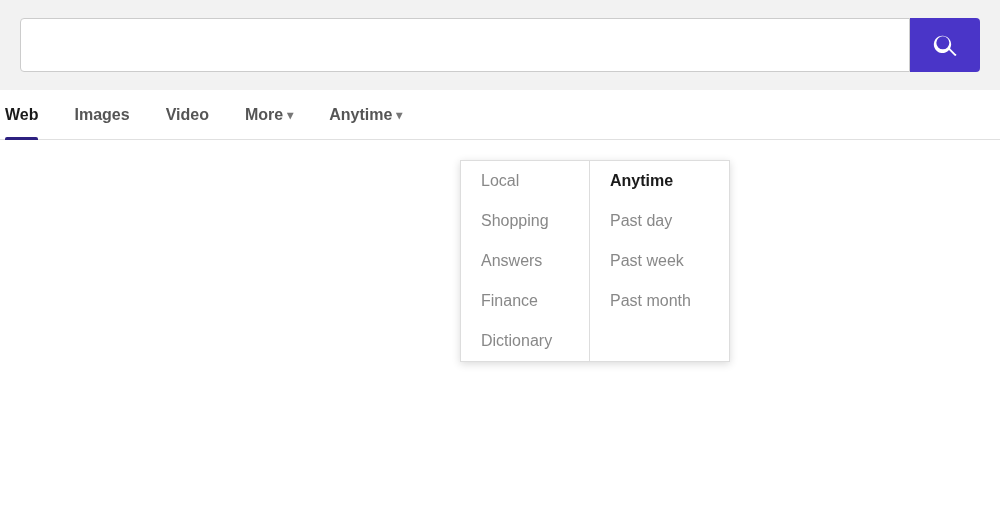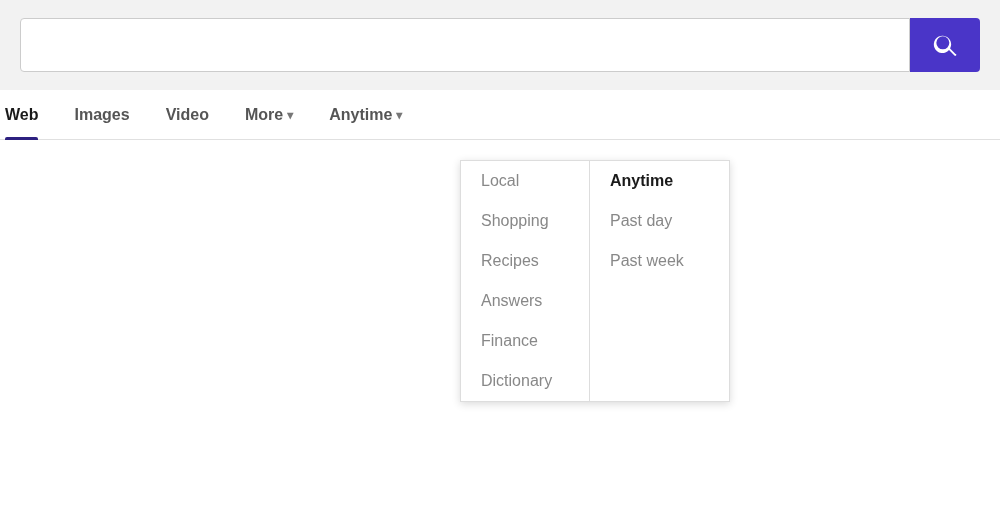--- a/index.html
+++ b/index.html
@@ -190,40 +190,40 @@
   <div class="dropdown-container">
 
     <div class="dropdown-panel">
       <div class="dropdown-item">
         <span>Local</span>
       </div>
       <div class="dropdown-item">
         <span>Shopping</span>
       </div>
       <div class="dropdown-item">
-        <span>Recipes</span>
-      </div>
-      <div class="dropdown-item">
         <span>Answers</span>
       </div>
       <div class="dropdown-item">
         <span>Finance</span>
       </div>
       <div class="dropdown-item">
         <span>Dictionary</span>
       </div>
     </div>
 
     <div class="dropdown-panel">
       <div class="dropdown-item selected">
         <span>Anytime</span>
       </div>
       <div class="dropdown-item">
         <span>Past day</span>
       </div>
       <div class="dropdown-item">
         <span>Past week</span>
       </div>
+      <div class="dropdown-item">
+        <span>Past month</span>
+      </div>
     </div>
   </div>
 </div>
 
 <div class="main-content"></div>
 
 </body></html>

